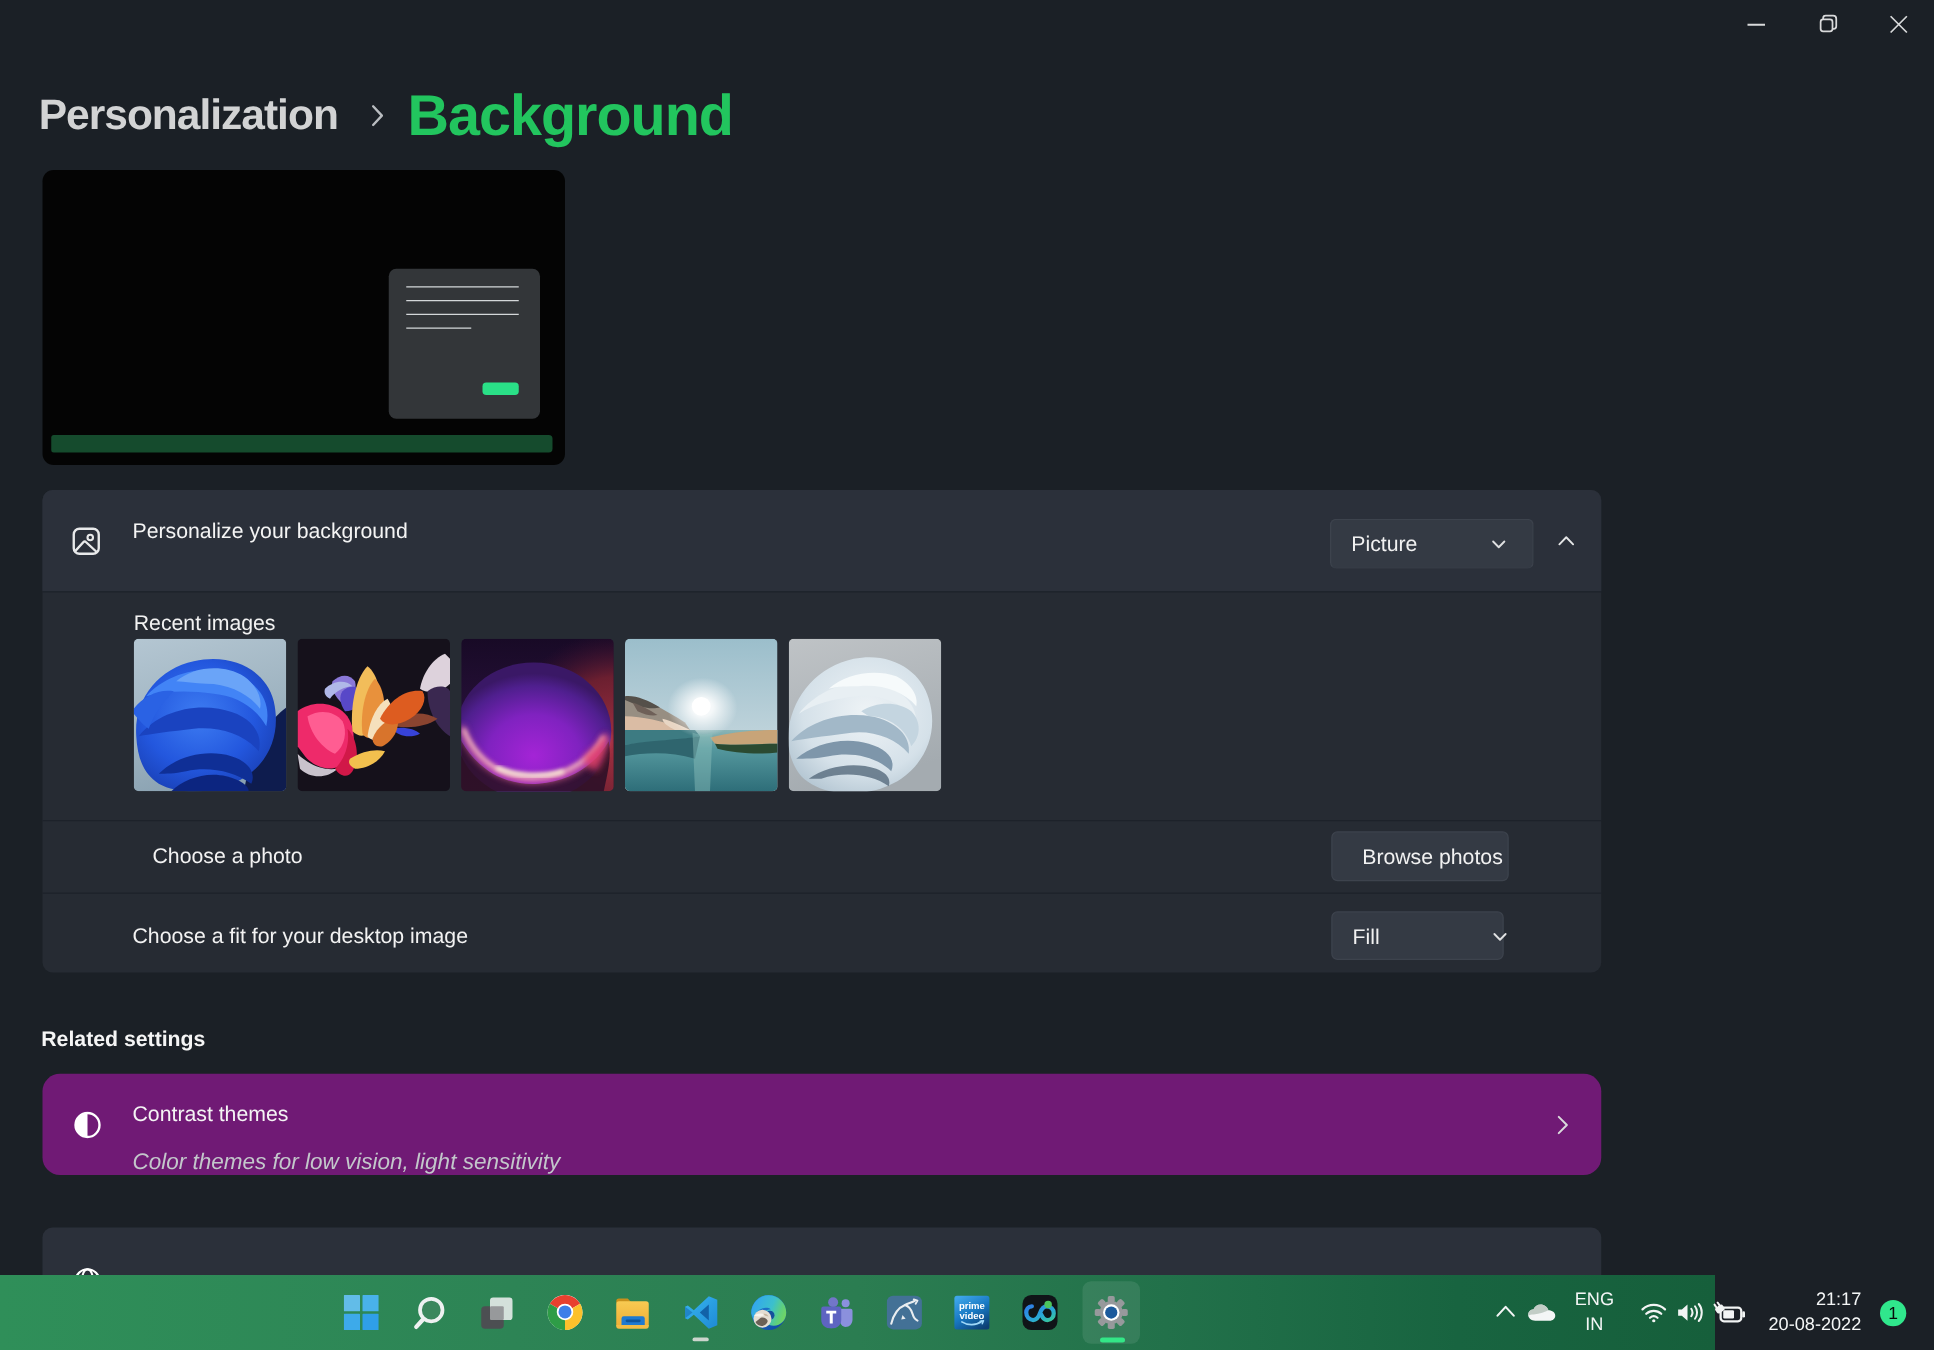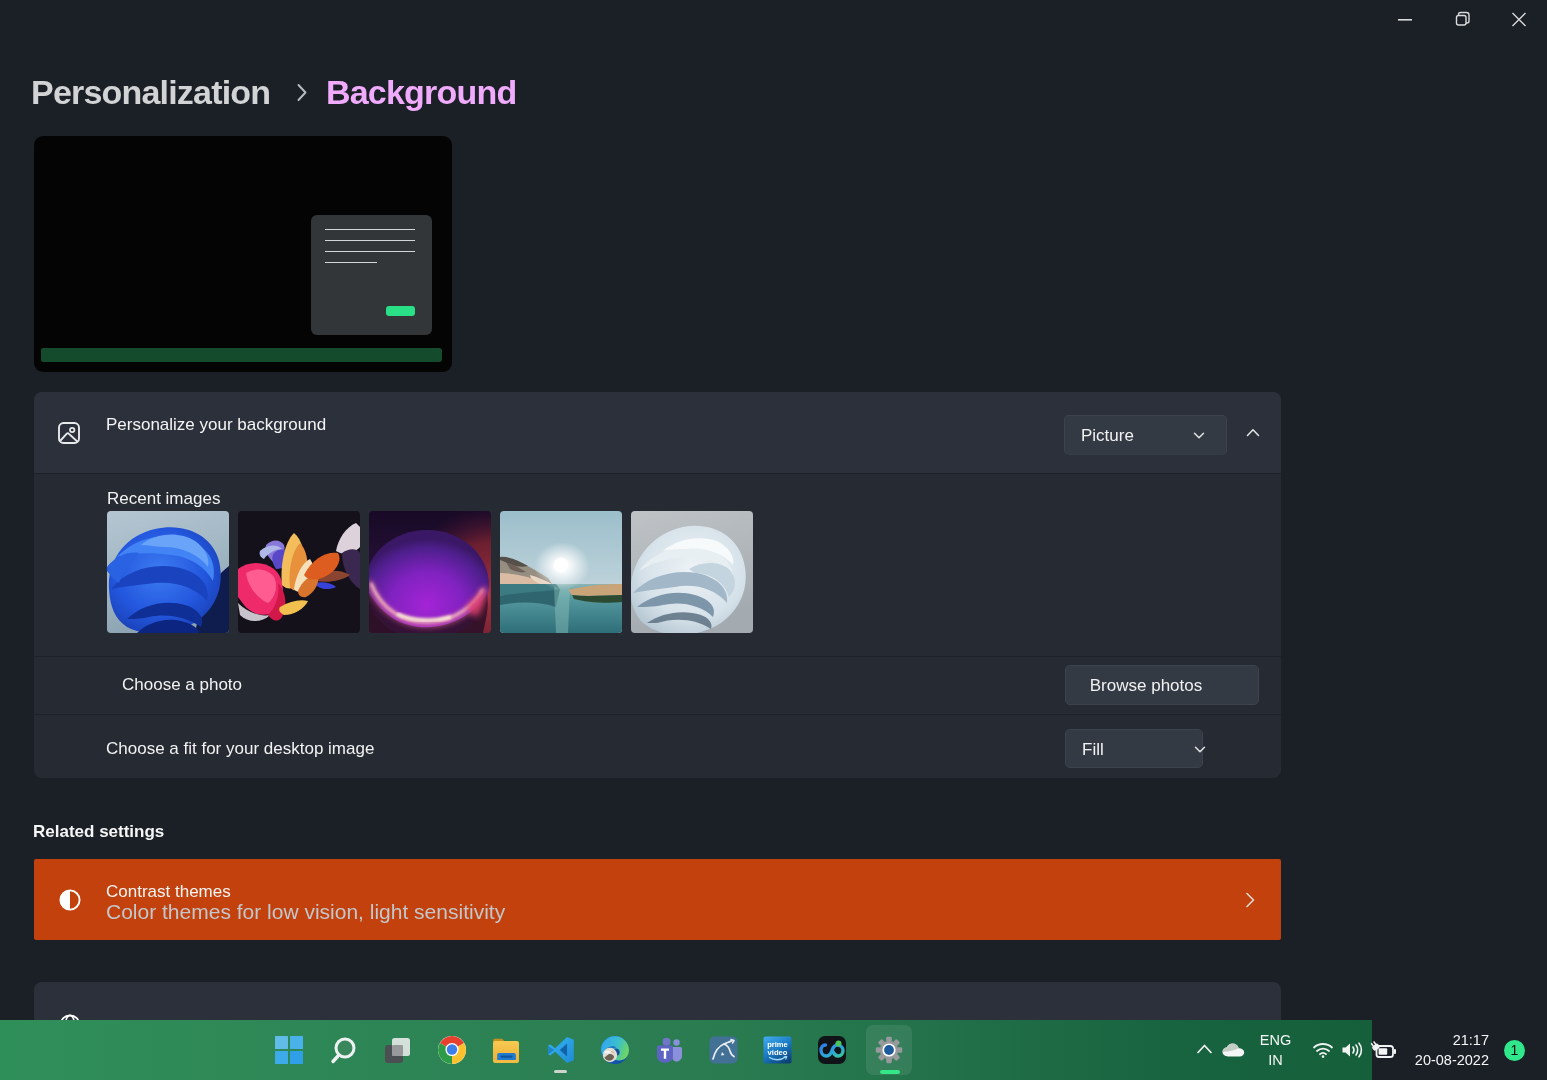--- a/index.html
+++ b/index.html
@@ -14,21 +14,21 @@
   <rect x="8" y="11" width="14" height="1.6" fill="#d9dadb"></rect>
   <rect x="66.5" y="7.5" width="9.5" height="9.5" rx="2" fill="none" stroke="#d9dadb" stroke-width="1.4"></rect>
   <path d="M68.5 7.5 v-1 a2,2 0 0 1 2,-2 h6 a2.5,2.5 0 0 1 2.5,2.5 v6 a2,2 0 0 1 -2,2 h-1" fill="none" stroke="#d9dadb" stroke-width="1.4"></path>
   <path d="M122.5 5 l13 13 M135.5 5 l-13 13" stroke="#d9dadb" stroke-width="1.4"></path>
 </svg>
 
 <div class="abs" style="left:31px;top:72px;font-size:34px;font-weight:600;color:#d2d3d4;line-height:40px;letter-spacing:-0.8px;">Personalization</div>
 <svg class="abs" style="left:296px;top:83px;" width="12" height="19" viewBox="0 0 12 19">
     <path d="M2.5 2 L9.5 9.5 L2.5 17" fill="none" stroke="#b9bcc0" stroke-width="1.9" stroke-linecap="round" stroke-linejoin="round"></path>
   </svg>
-<div class="abs" style="left:326px;top:72px;font-size:34px;font-weight:600;color:#f0abfc;line-height:40px;letter-spacing:-0.8px;">Background</div>
+<div class="abs" style="left:326px;top:72px;font-size:46px;font-weight:600;color:#22c55e;line-height:40px;letter-spacing:-0.8px;">Background</div>
 
 <div class="abs" style="left:34px;top:136px;width:418px;height:236px;background:#040404;border-radius:9px;">
 
   <div class="abs" style="left:277px;top:79px;width:121px;height:120px;background:#333639;border-radius:6px;">
     <div class="abs" style="left:14px;top:14px;width:90px;height:1.2px;background:#d4d7d9;"></div>
     <div class="abs" style="left:14px;top:25px;width:90px;height:1.2px;background:#d4d7d9;"></div>
     <div class="abs" style="left:14px;top:36px;width:90px;height:1.2px;background:#d4d7d9;"></div>
     <div class="abs" style="left:14px;top:47px;width:52px;height:1.2px;background:#d4d7d9;"></div>
     <div class="abs" style="left:75px;top:91px;width:29px;height:10px;background:#2ae087;border-radius:3px;"></div>
   </div>
@@ -195,42 +195,42 @@
       <path d="M8 60 C22 42 46 32 70 36 C90 40 102 52 102 66 C92 52 74 44 54 46 C36 48 20 52 8 60 Z" fill="#e8eff3"></path>
       <path d="M2 82 C16 66 42 58 66 62 C86 66 98 78 96 92 C84 78 64 72 44 76 C28 78 12 80 2 82 Z" fill="#a2b8c8"></path>
       <path d="M6 96 C20 84 44 78 64 84 C78 88 86 96 82 106 C70 94 50 90 32 94 C22 96 12 96 6 96 Z" fill="#7e96aa"></path>
       <path d="M16 112 C30 102 52 98 70 104 C78 107 82 112 80 118 C66 108 44 106 26 112 Z" fill="#5d7183" opacity="0.85"></path>
       <path d="M32 40 C46 28 68 24 86 30 C98 36 104 46 102 54 C92 42 74 36 56 38 C47 38 39 38 32 40 Z" fill="#f6fafb"></path>
       <path d="M58 58 C70 50 88 50 98 58 C106 66 106 78 98 86 C94 72 80 62 64 62 Z" fill="#c4d5e0"></path>
     </svg>
   </div>
 
   <div class="abs" style="left:72px;top:281.5px;font-size:17px;color:#f2f2f2;line-height:22px;margin-left:16px;">Choose a photo</div>
-  <div class="abs" style="left:1031px;top:273px;width:194px;height:40px;background:#343a44;border:1px solid #3d434d;border-radius:5px;">
+  <div class="abs" style="left:1031px;top:273px;width:142px;height:40px;background:#343a44;border:1px solid #3d434d;border-radius:5px;">
     <div class="abs" style="left:0;top:9px;width:160px;text-align:center;font-size:17px;color:#f1f1f1;line-height:21px;">Browse photos</div>
   </div>
 
   <div class="abs" style="left:72px;top:345.9px;font-size:17px;color:#f2f2f2;line-height:22px;">Choose a fit for your desktop image</div>
   <div class="abs" style="left:1031px;top:337px;width:138px;height:39px;background:#343a44;border:1px solid #3d434d;border-radius:5px;">
     <div class="abs" style="left:16px;top:9px;font-size:17px;color:#f1f1f1;line-height:21px;">Fill</div>
     <svg class="abs" style="left:128px;top:15px;" width="12" height="9" viewBox="0 0 12 9">
       <path d="M1.5 2.2 L6 6.8 L10.5 2.2" fill="none" stroke="#dfe0e1" stroke-width="1.5" stroke-linecap="round" stroke-linejoin="round"></path>
     </svg>
   </div>
 </div>
 
 <div class="abs" style="left:33px;top:821px;font-size:17px;font-weight:700;color:#f5f5f5;line-height:22px;">Related settings</div>
 
-<div class="abs" style="left:34px;top:859px;width:1247px;height:81px;border-radius:2px;background:#c2410c;">
+<div class="abs" style="left:34px;top:859px;width:1247px;height:81px;border-radius:14px;background:#701a75;">
   <svg class="abs" style="left:25px;top:30px;" width="22" height="22" viewBox="0 0 22 22">
     <circle cx="11" cy="11" r="9.6" fill="none" stroke="#ffffff" stroke-width="1.9"></circle>
     <path d="M11 1.4 A9.6 9.6 0 0 0 11 20.6 Z" fill="#ffffff"></path>
   </svg>
   <div class="abs" style="left:72px;top:21.6px;font-size:17px;color:#f4f4f4;line-height:22px;">Contrast themes</div>
-  <div class="abs" style="left:72px;top:43px;font-size:21px;color:#c3c7cb;line-height:20px;">Color themes for low vision, light sensitivity</div>
+  <div class="abs" style="left:72px;top:60px;font-size:18px;color:#c3c7cb;line-height:20px;font-style:italic;">Color themes for low vision, light sensitivity</div>
   <svg class="abs" style="left:1211px;top:33px;" width="10" height="16" viewBox="0 0 10 16">
     <path d="M2 1.5 L8.5 8 L2 14.5" fill="none" stroke="#dadbdc" stroke-width="1.6" stroke-linecap="round" stroke-linejoin="round"></path>
   </svg>
 </div>
 
 <div class="abs" style="left:34px;top:982px;width:1247px;height:38px;border-radius:8px 8px 0 0;background:#2b303a;">
   <svg class="abs" style="left:25px;top:32px;" width="22" height="22" viewBox="0 0 22 22">
     <circle cx="11" cy="11" r="9.6" fill="none" stroke="#ffffff" stroke-width="1.8"></circle>
     <ellipse cx="11" cy="11" rx="4.6" ry="9.6" fill="none" stroke="#ffffff" stroke-width="1.6"></ellipse>
     <path d="M1.6 11 h18.8" stroke="#ffffff" stroke-width="1.6"></path>

